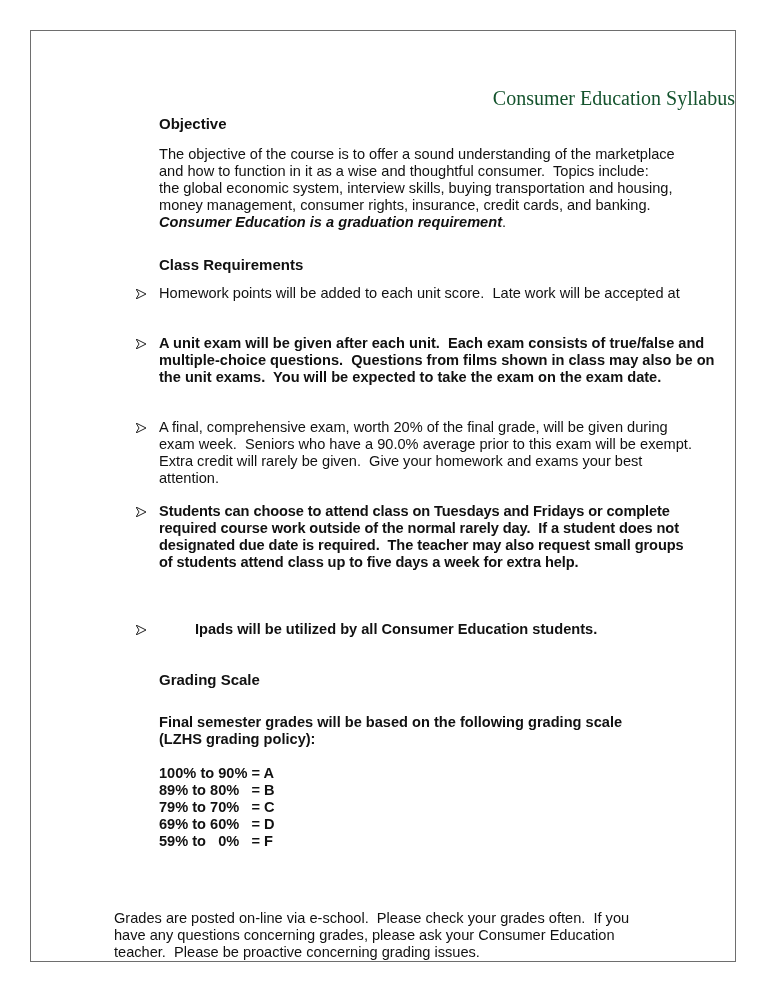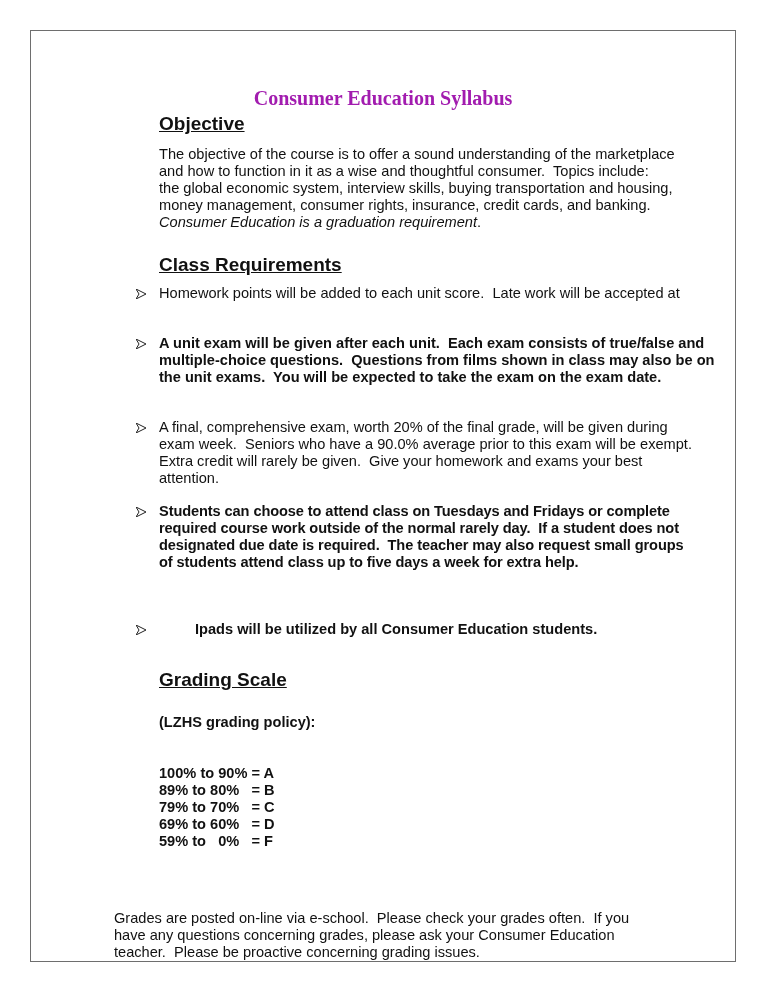--- a/index.html
+++ b/index.html
@@ -1,23 +1,23 @@
 <!DOCTYPE html>
 <html><head>
   <meta charset="utf-8">
   <style>
     html, body { margin: 0; padding: 0; background: #ffffff; }
     body { width: 768px; height: 994px; position: relative; overflow: hidden; font-family: "Liberation Sans", sans-serif; color: #111; }
     .page { position: absolute; left: 30px; top: 30px; width: 706px; height: 932px; border: 1px solid #6e6e6e; box-sizing: border-box; }
-    .title { position: absolute; left: 0; right: 0; top: 56px; text-align: center; font-family: "Liberation Serif", serif; font-weight: bold; font-size: 20px; color: #a21caf; }
+    .title { position: absolute; left: 0; right: 0; top: 56px; text-align: right; font-family: "Liberation Serif", serif; font-weight: normal; font-size: 20px; color: #14532d; }
     .abs { position: absolute; }
     .txt { font-size: 14.6px; line-height: 17px; }
-    .heading { font-weight: bold; text-decoration: underline; font-size: 19px; line-height: 17px; }
+    .heading { font-weight: bold; font-size: 15px; line-height: 17px; }
     .bold { font-weight: bold; }
-    .bi { font-weight: normal; font-style: italic; margin-top: 8px; }
+    .bi { font-weight: bold; font-style: italic; margin-top: 8px; }
     .bullet { position: absolute; left: 105px; width: 14px; height: 17px; }
     .bullet svg { display: block; margin-top: 4px; }
     .btext { position: absolute; left: 128px; width: 560px; font-size: 14.6px; line-height: 17px; }
     .line { display: block; white-space: pre; }
     .grade-row { display: block; white-space: pre; font-weight: bold; }
   </style>
 </head>
 <body>
 
 <div class="page">
@@ -83,20 +83,21 @@
     <svg width="10" height="10" viewBox="0 0 10 10">
         <path d="M0 0 L10 5 L0 10 L3 5 Z" fill="none" stroke="#222" stroke-width="1"></path>
       </svg>
   </div>
   <div class="btext bold" style="top:590px;margin-left:36px;">
     <span class="line">Ipads will be utilized by all Consumer Education students.</span>
   </div>
 
   <div class="abs heading" style="left:128px; top:640px;">Grading Scale</div>
   <div class="abs txt bold" style="left:128px; top:683px; width:570px;">
+    <span class="line">Final semester grades will be based on the following grading scale</span>
     <span class="line">(LZHS grading policy):</span>
   </div>
   <div class="abs txt" style="left:128px; top:734px;">
     <span class="grade-row">100% to 90% = A</span>
     <span class="grade-row">89% to 80%   = B</span>
     <span class="grade-row">79% to 70%   = C</span>
     <span class="grade-row">69% to 60%   = D</span>
     <span class="grade-row">59% to   0%   = F</span>
   </div>
 

